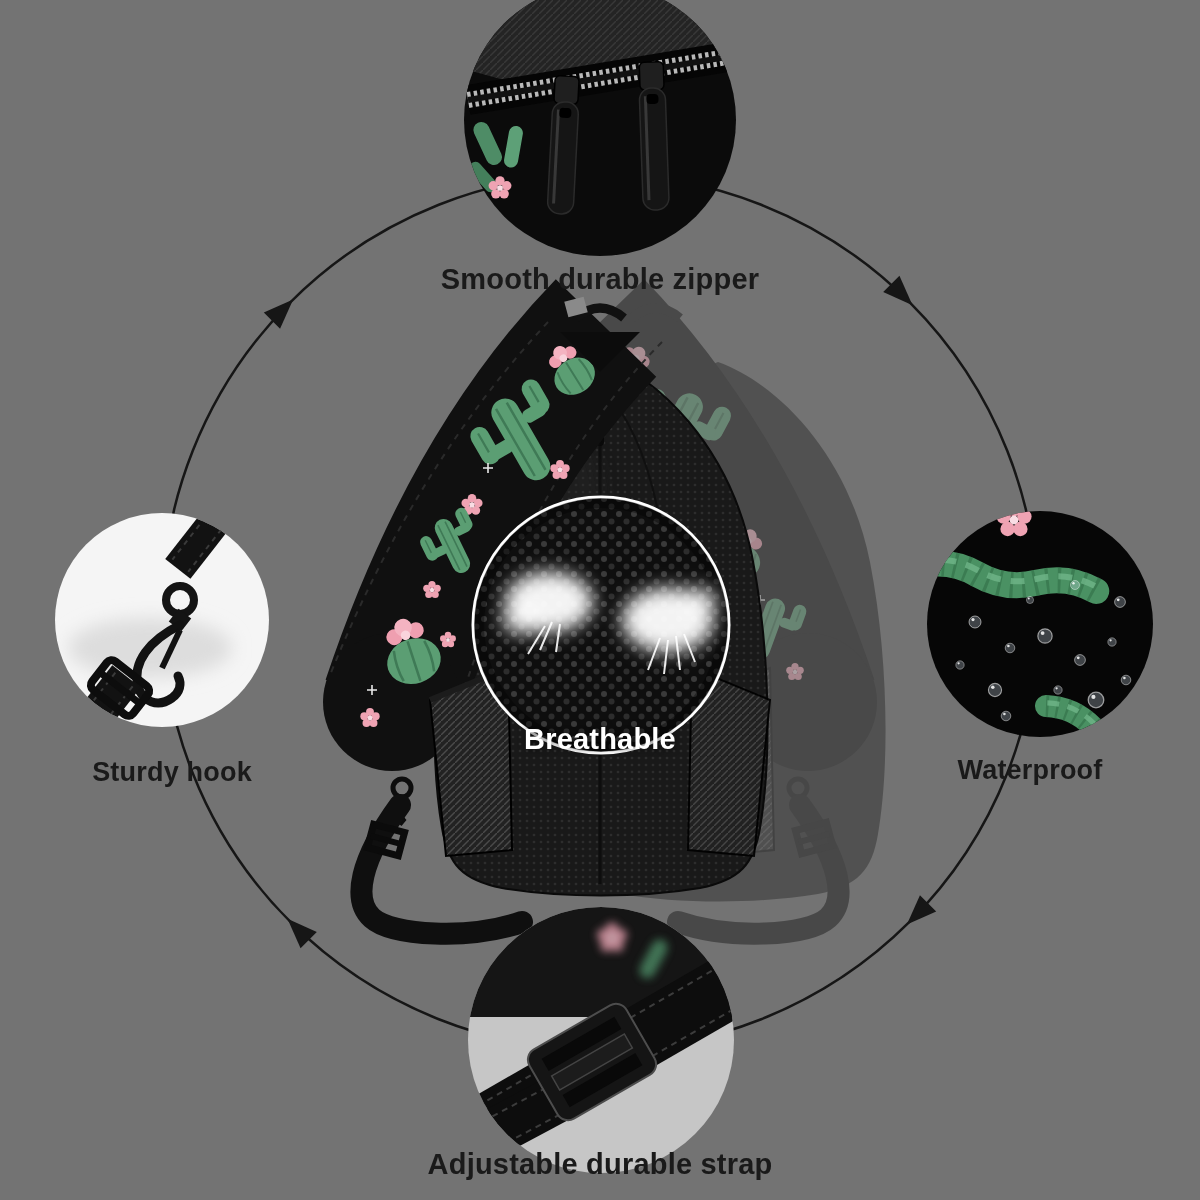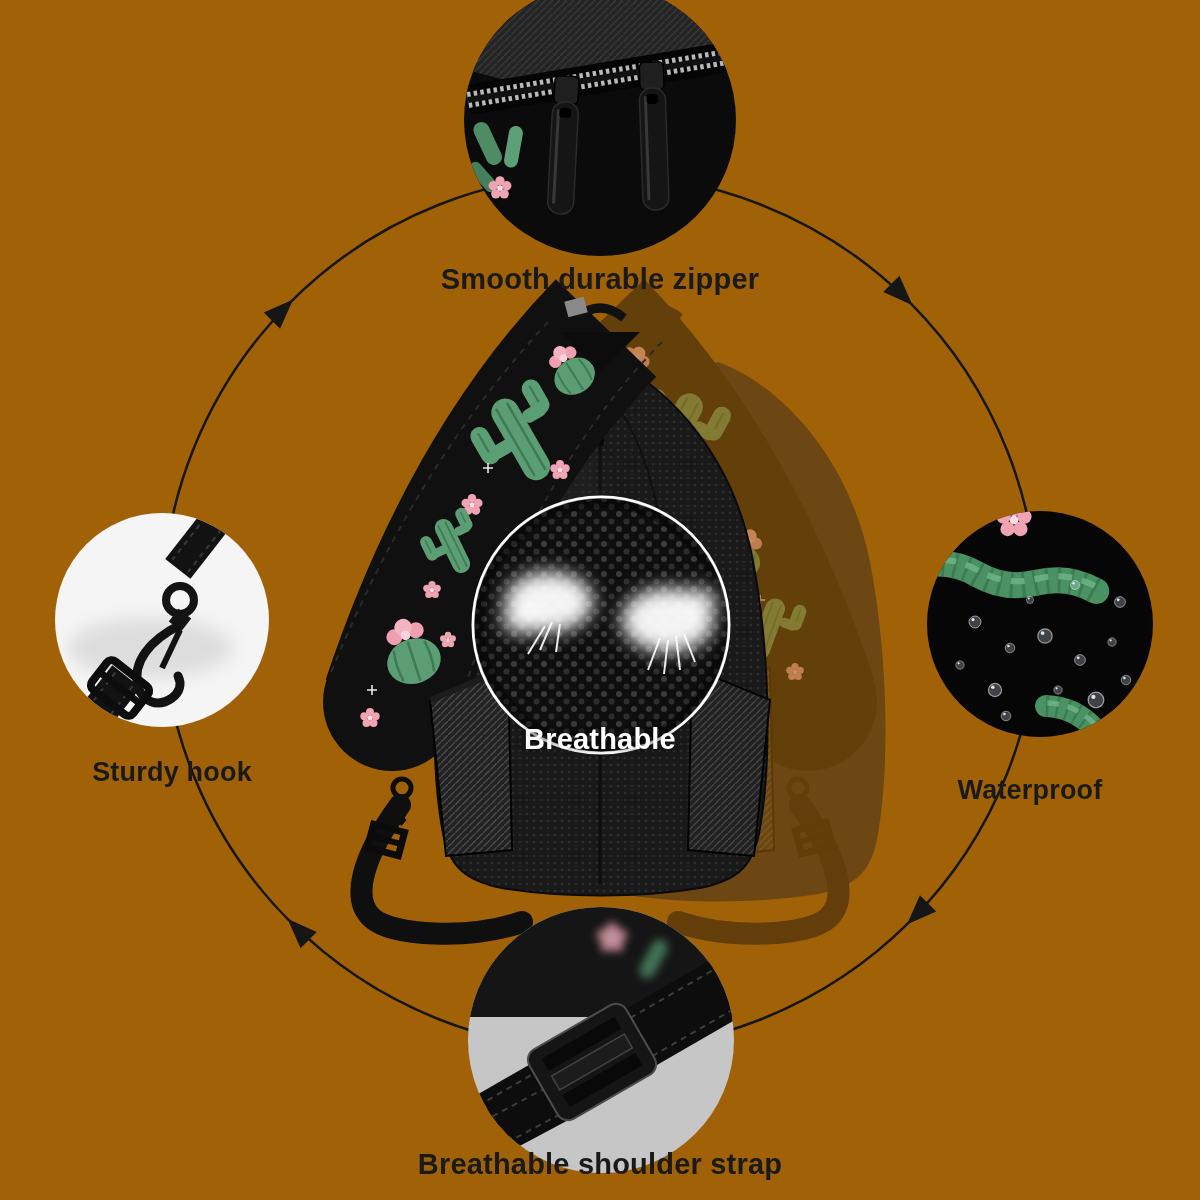--- a/index.html
+++ b/index.html
@@ -1,27 +1,27 @@
 <!DOCTYPE html>
 <html><head>
 <meta charset="utf-8">
 <style>
   html,body{margin:0;padding:0;background:#fff;}
   .canvas{
-    position:relative;width:1200px;height:1200px;background:#a16207;
+    position:relative;width:1200px;height:1200px;background:#737373;
     font-family:"Liberation Sans", sans-serif;overflow:hidden;
   }
   .scene{position:absolute;left:0;top:0;}
   .label{
     position:absolute;transform:translateX(-50%);
     font-weight:700;color:#1a1a1a;white-space:nowrap;letter-spacing:.2px;
   }
   .label-top{left:600px;top:263px;font-size:29px;}
   .label-left{left:172px;top:757px;font-size:27px;}
-  .label-right{left:1030px;top:775px;font-size:27px;}
+  .label-right{left:1030px;top:755px;font-size:27px;}
   .label-bottom{left:600px;top:1148px;font-size:29px;}
   .label-breathable{
     left:600px;top:723px;font-size:29px;color:#ffffff;
     text-shadow:0 0 7px rgba(0,0,0,.65);
   }
 </style>
 </head>
 <body>
 
 <div class="canvas">
@@ -312,15 +312,15 @@
         <rect x="-42" y="14" width="84" height="14" fill="#090909"></rect>
       </g>
     </g>
   </g>
 </svg>
 
 <div class="label label-top">Smooth durable zipper</div>
 <div class="label label-left">Sturdy hook</div>
 <div class="label label-right">Waterproof</div>
 <div class="label label-breathable">Breathable</div>
-<div class="label label-bottom">Breathable shoulder strap</div>
+<div class="label label-bottom">Adjustable durable strap</div>
 
 </div>
 
 </body></html>

